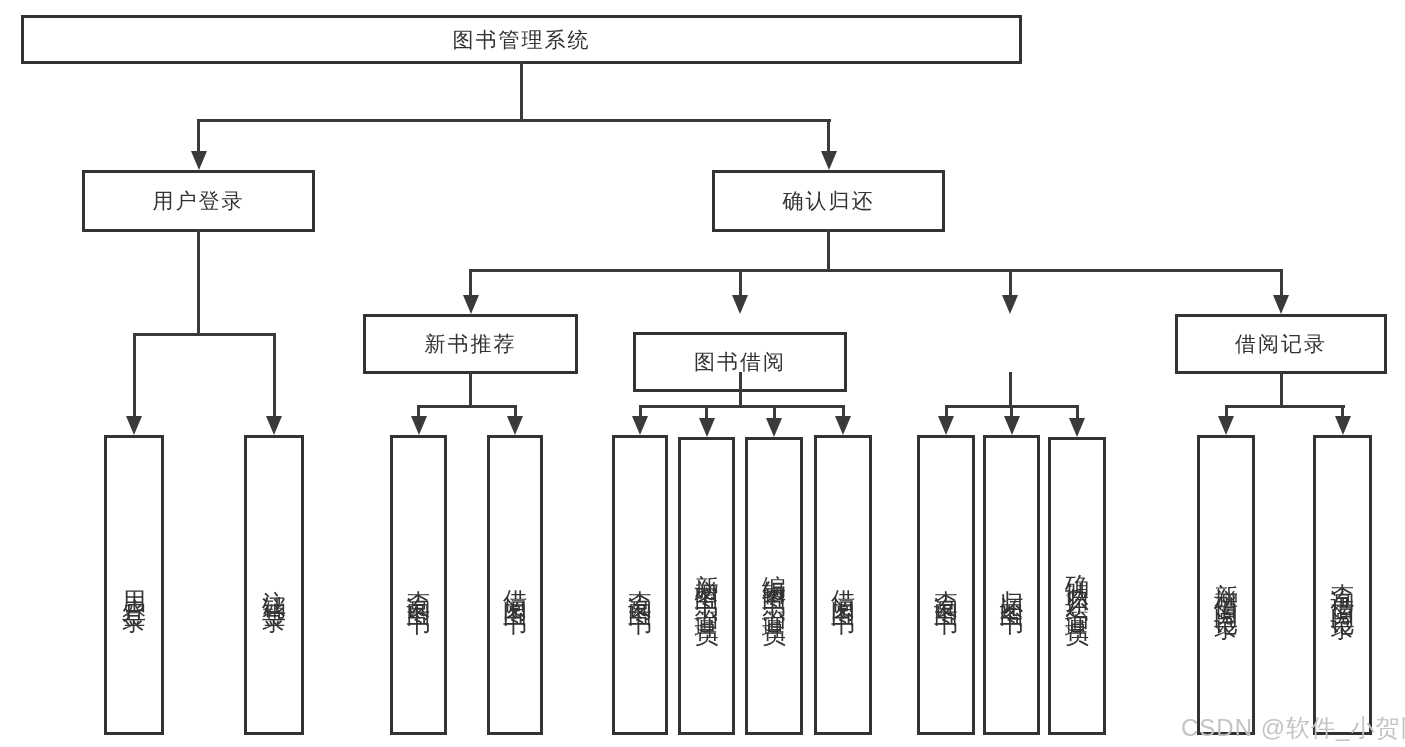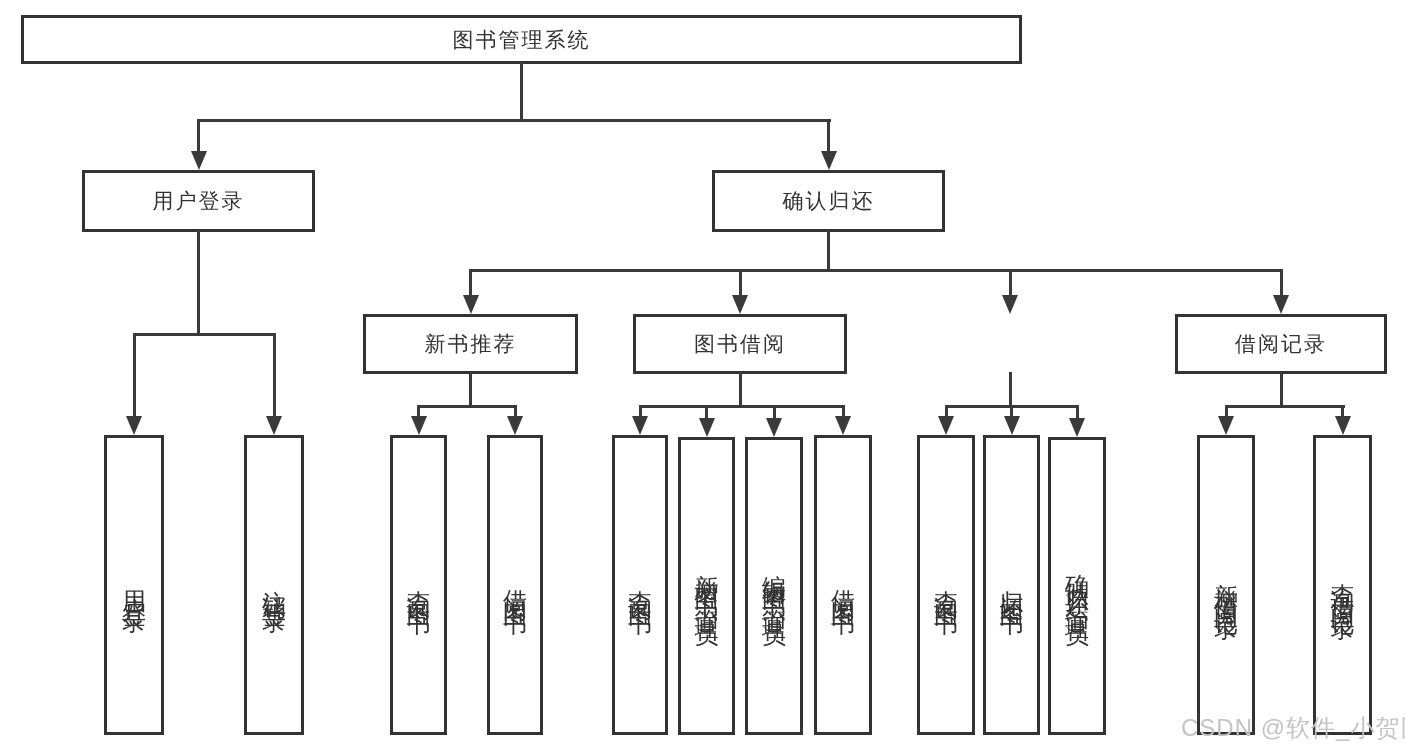--- a/index.html
+++ b/index.html
@@ -34,21 +34,21 @@
 <body>
 
 <div class="canvas">
 
   <div class="box hbox" style="left:21px;top:15px;width:1001px;height:49px">图书管理系统</div>
 
   <div class="box hbox" style="left:82px;top:170px;width:233px;height:62px">用户登录</div>
   <div class="box hbox" style="left:712px;top:170px;width:233px;height:62px">确认归还</div>
 
   <div class="box hbox" style="left:363px;top:314px;width:215px;height:60px">新书推荐</div>
-  <div class="box hbox" style="left:633px;top:314px;width:214px;height:60px">图书借阅</div>
+  <div class="box hbox" style="left:633px;top:332px;width:214px;height:60px">图书借阅</div>
   <div class="box hbox" style="left:1175px;top:314px;width:212px;height:60px">借阅记录</div>
 
   <div class="box vbox" style="left:104px;top:435px;width:60px;height:300px">用户登录</div>
   <div class="box vbox" style="left:244px;top:435px;width:60px;height:300px">注销登录</div>
 
   <div class="box vbox" style="left:390px;top:435px;width:57px;height:300px">查询图书</div>
   <div class="box vbox" style="left:487px;top:435px;width:56px;height:300px">借阅图书</div>
 
   <div class="box vbox" style="left:612px;top:435px;width:56px;height:300px">查询图书</div>
   <div class="box vbox" style="left:678px;top:437px;width:57px;height:298px">新增图书（管理员）</div>

